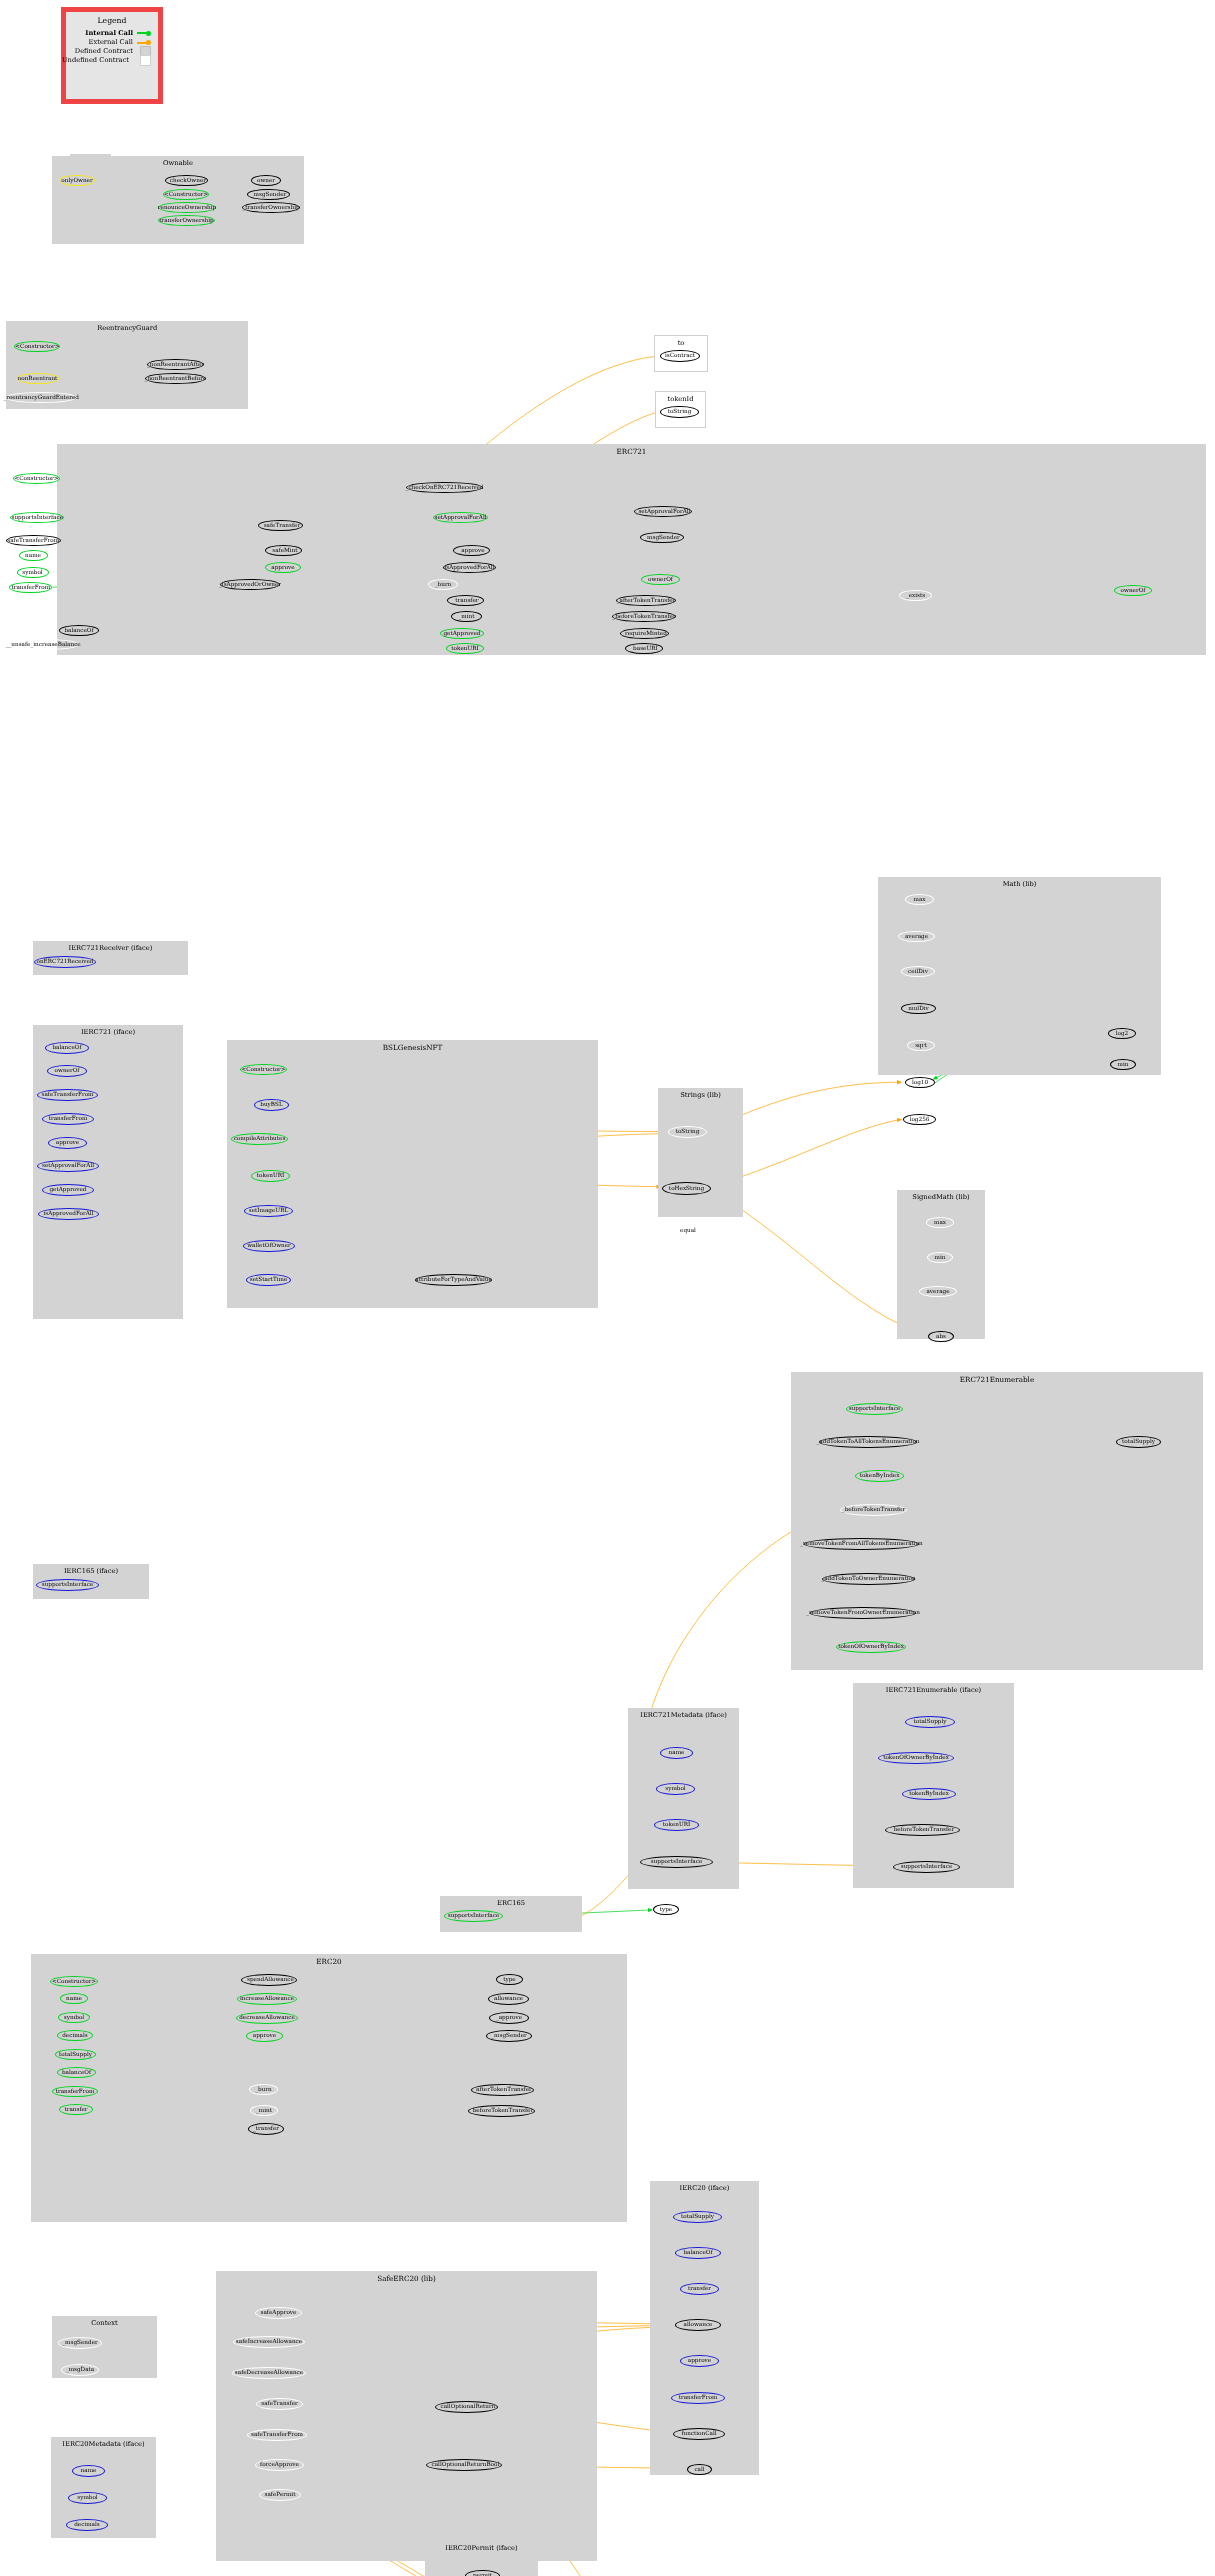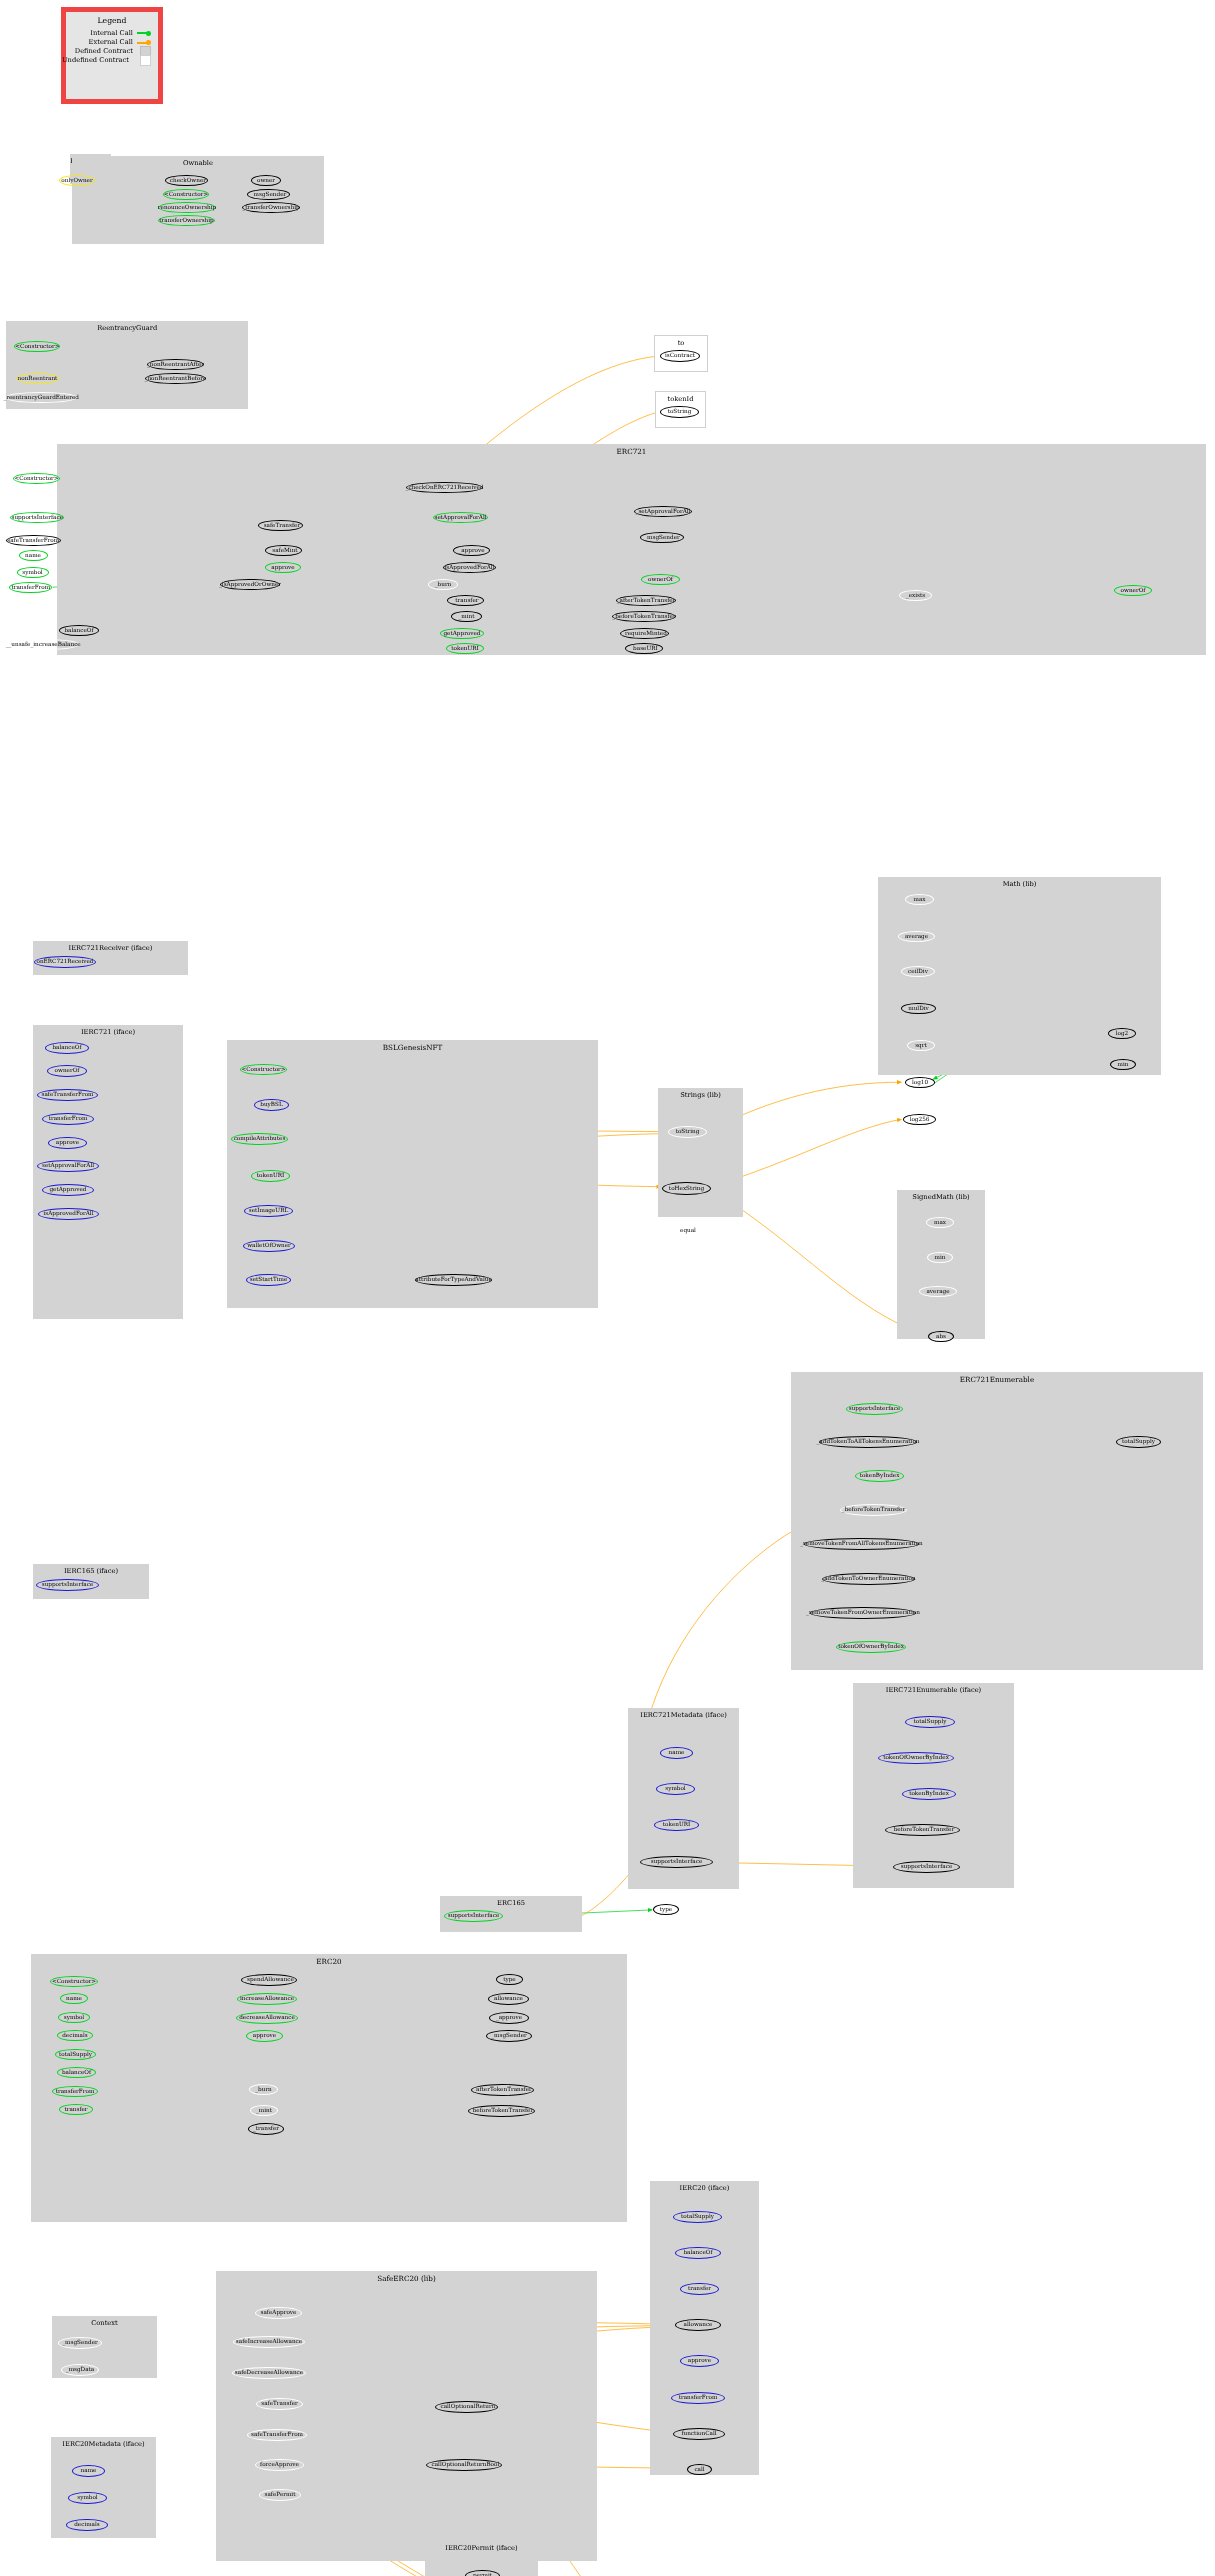--- a/index.html
+++ b/index.html
@@ -28,21 +28,21 @@
   .legend-dot{position:absolute;width:4.6px;height:4.6px;border-radius:50%;}
 </style>
 </head>
 <body>
 
 <div id="canvas">
 
   <div class="cluster legendbox" style="left:61px;top:7.2px;width:92px;height:87px;">
     <div class="cluster-title" style="font-size:7.7px;top:4.1px;">Legend</div>
   </div>
-  <div class="legend-row" style="left:66px;top:29px;width:67px;text-align:right;font-size:6.7px;">Internal Call</div>
+  <div class="legend-row" style="left:66px;top:29px;width:67px;text-align:right;font-size:6.7px;font-weight:bold;">Internal Call</div>
   <div class="legend-line" style="left:137px;top:32px;width:11.3px;background:#00d420;"></div>
   <div class="legend-dot" style="left:146px;top:31px;background:#00d420;"></div>
 
   <div class="legend-row" style="left:66px;top:38px;width:67px;text-align:right;font-size:6.7px;">External Call</div>
   <div class="legend-line" style="left:137px;top:42px;width:11.3px;background:#ffa500;"></div>
   <div class="legend-dot" style="left:146px;top:40px;background:#ffa500;"></div>
 
   <div class="legend-row" style="left:61px;top:47px;width:72px;text-align:right;font-size:6.7px;">Defined Contract</div>
   <div class="legend-swatch" style="left:140px;top:46px;"></div>
 
@@ -178,21 +178,21 @@
       <path d="M574,5370 C700,5450 830,5530 913,5570"></path>
       <path d="M580,5468 C700,5560 830,5610 909,5632"></path>
     </g>
   </svg>
 
   <div id="clusters">
       <div class="cluster" style="left: 70px; top: 154px; width: 41px; height: 27px;">
         <div class="cluster-title" style="font-size: 6.7px;">Base64  (lib)</div>
       </div>
       <div class="node n-white" style="left: 72px; top: 167px; width: 37px; height: 12.4px; font-size: 5.7px;">encode</div>
-      <div class="cluster" style="left: 72px; top: 156px; width: 252px; height: 88px;">
+      <div class="cluster" style="left: 52px; top: 156px; width: 252px; height: 88px;">
         <div class="cluster-title" style="font-size: 6.7px;">Ownable</div>
       </div>
       <div class="node n-yellow" style="left: 59px; top: 175px; width: 36px; height: 11.3px; font-size: 5.7px;">onlyOwner</div>
       <div class="node n-black" style="left: 165px; top: 175px; width: 43px; height: 11.3px; font-size: 5.7px;">_checkOwner</div>
       <div class="node n-black" style="left: 251px; top: 175px; width: 30px; height: 11.3px; font-size: 5.7px;">owner</div>
       <div class="node n-green" style="left: 163px; top: 189px; width: 46px; height: 11.3px; font-size: 5.7px;">&lt;Constructor&gt;</div>
       <div class="node n-black" style="left: 247px; top: 189px; width: 43px; height: 11.3px; font-size: 5.7px;">_msgSender</div>
       <div class="node n-green" style="left: 158px; top: 202px; width: 58px; height: 11.3px; font-size: 5.7px;">renounceOwnership</div>
       <div class="node n-black" style="left: 242px; top: 202px; width: 58px; height: 11.3px; font-size: 5.7px;">_transferOwnership</div>
       <div class="node n-green" style="left: 158px; top: 215px; width: 57px; height: 11.3px; font-size: 5.7px;">transferOwnership</div>

